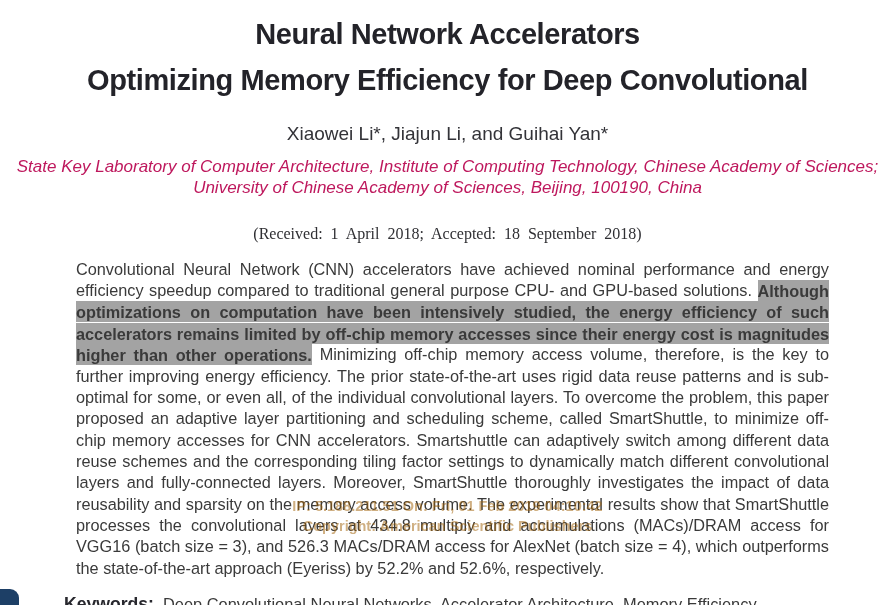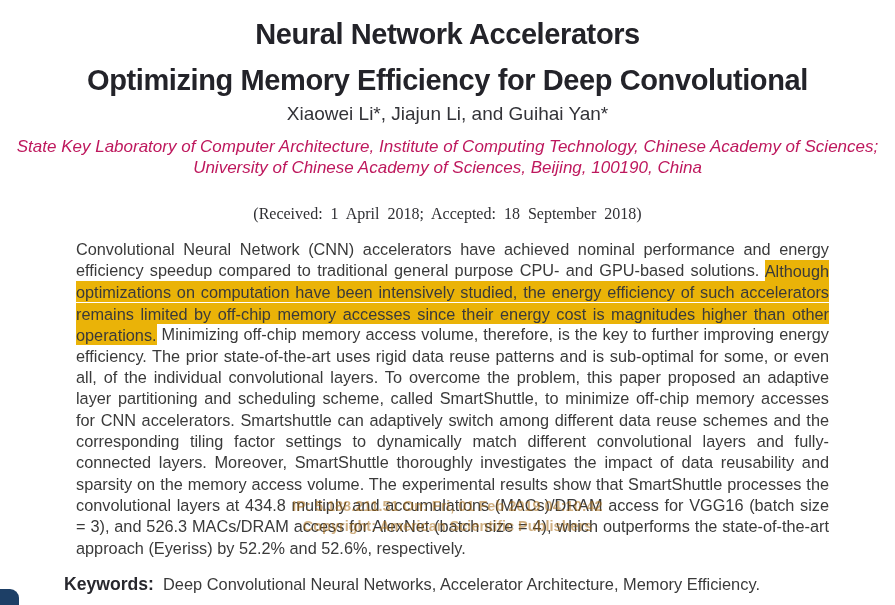--- a/index.html
+++ b/index.html
@@ -17,20 +17,21 @@
     text-align: center;
     color: #232329;
     font-weight: 700;
     font-size: 29px;
     line-height: 46px;
     letter-spacing: -0.4px;
   }
   .title .tline { white-space: nowrap; }
 
   .authors {
+    margin-top: 20px;
     text-align: center;
     font-size: 19px;
     color: #333338;
     white-space: nowrap;
   }
 
   .affiliation {
     margin-top: 11px;
     text-align: center;
     font-style: italic;
@@ -50,23 +51,24 @@
   }
 
   .abstract {
     margin: 16px 66px 0 76px;
     text-align: justify;
     font-size: 16.3px;
     line-height: 21.35px;
     color: #3a3a3a;
   }
   .abstract mark {
-    background: #eab308;
+    background: #a3a3a3;
     color: inherit;
     padding: 1.5px 0;
+    font-weight: bold;
   }
 
   .keywords {
     margin: 15px 60px 0 64px;
     font-size: 16.4px;
     color: #3a3a3a;
     white-space: nowrap;
   }
   .keywords .kw-label {
     font-weight: 700;

